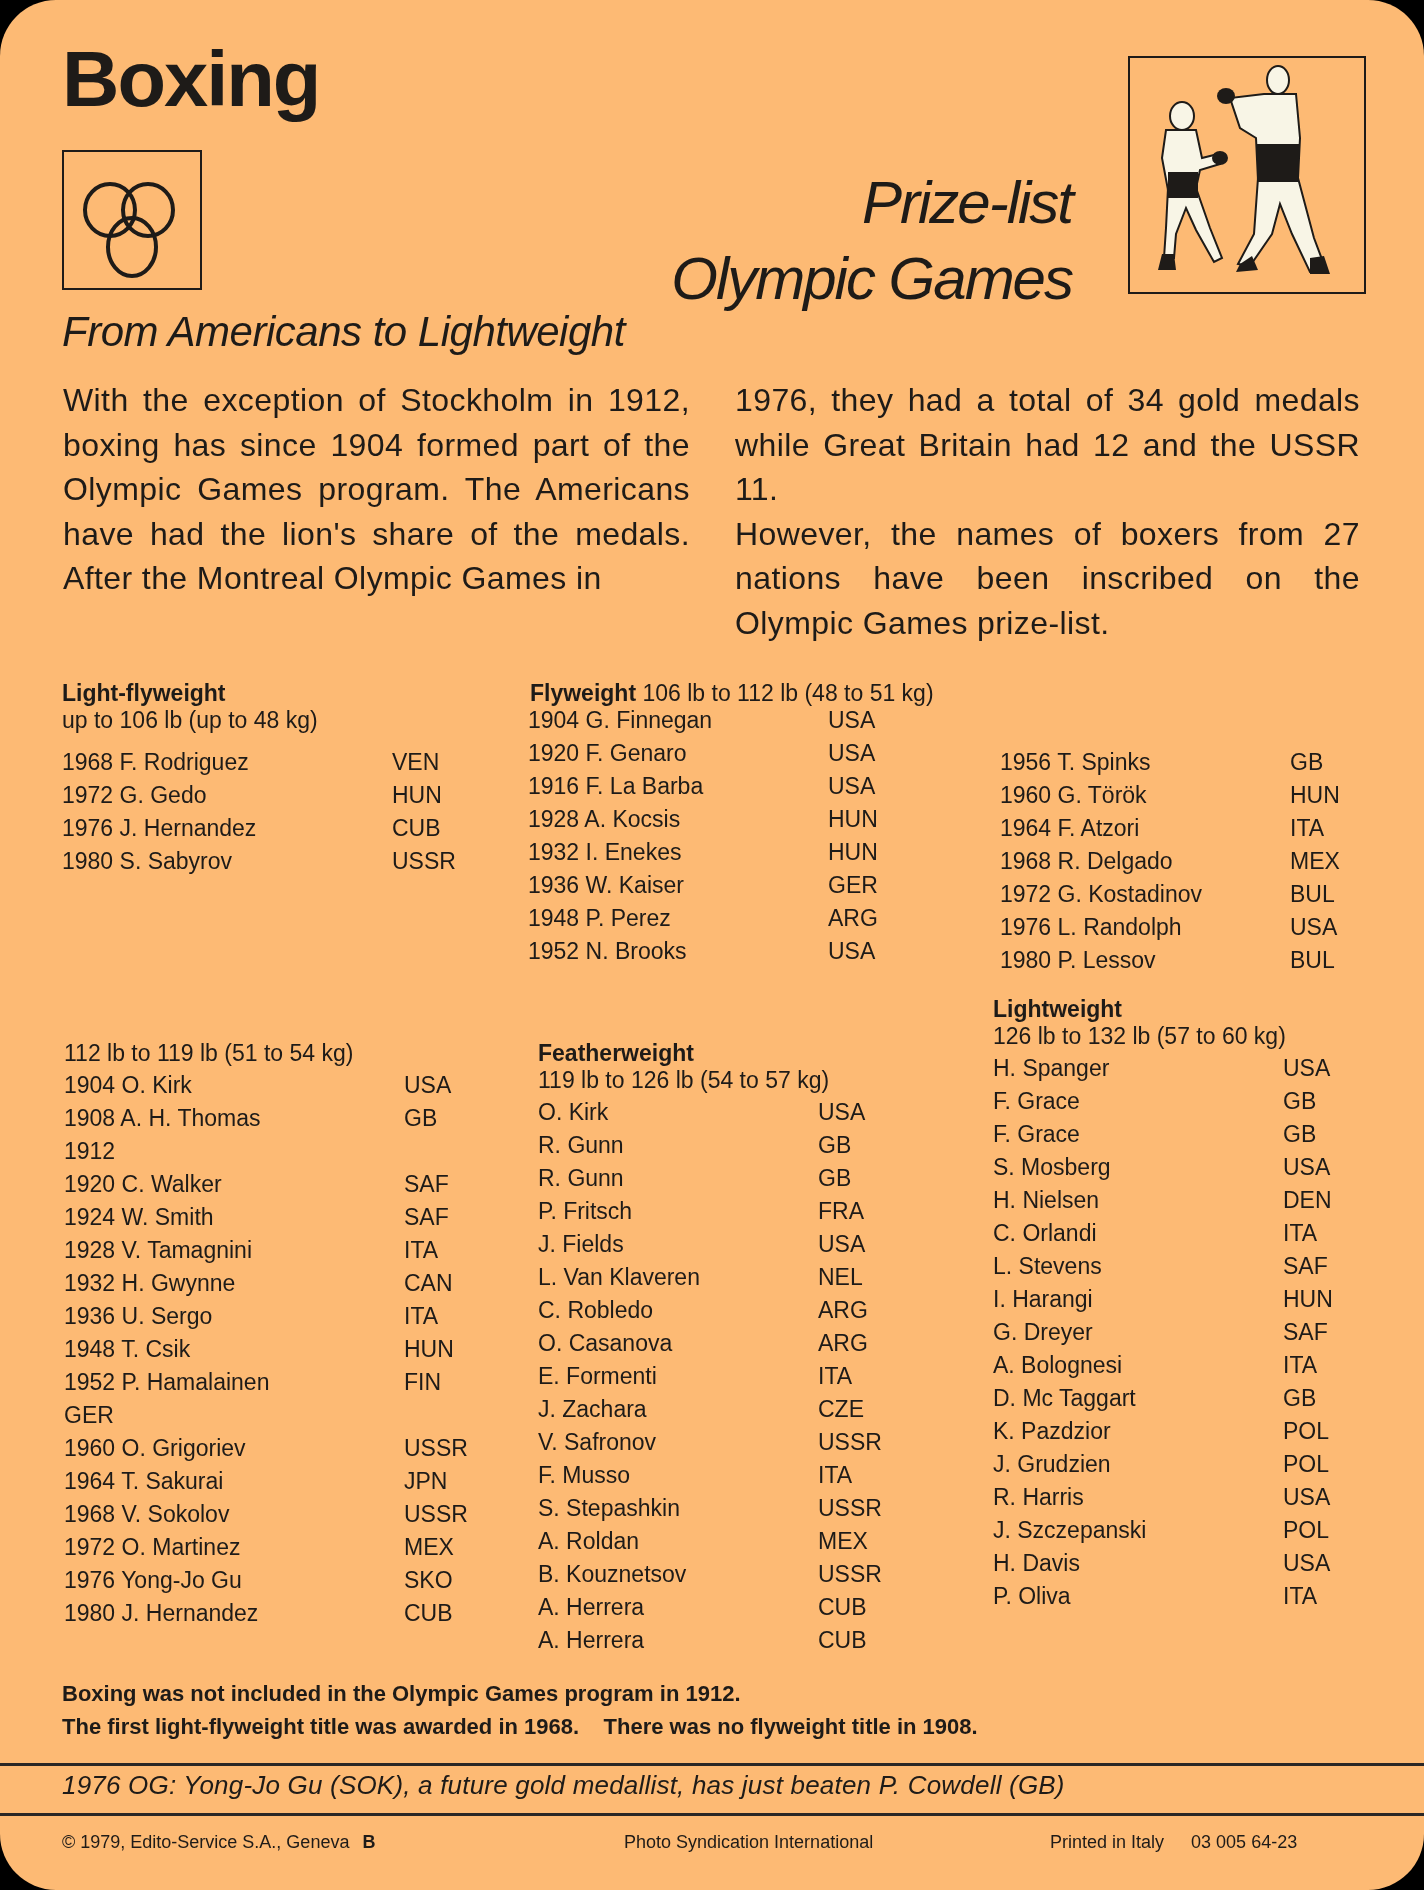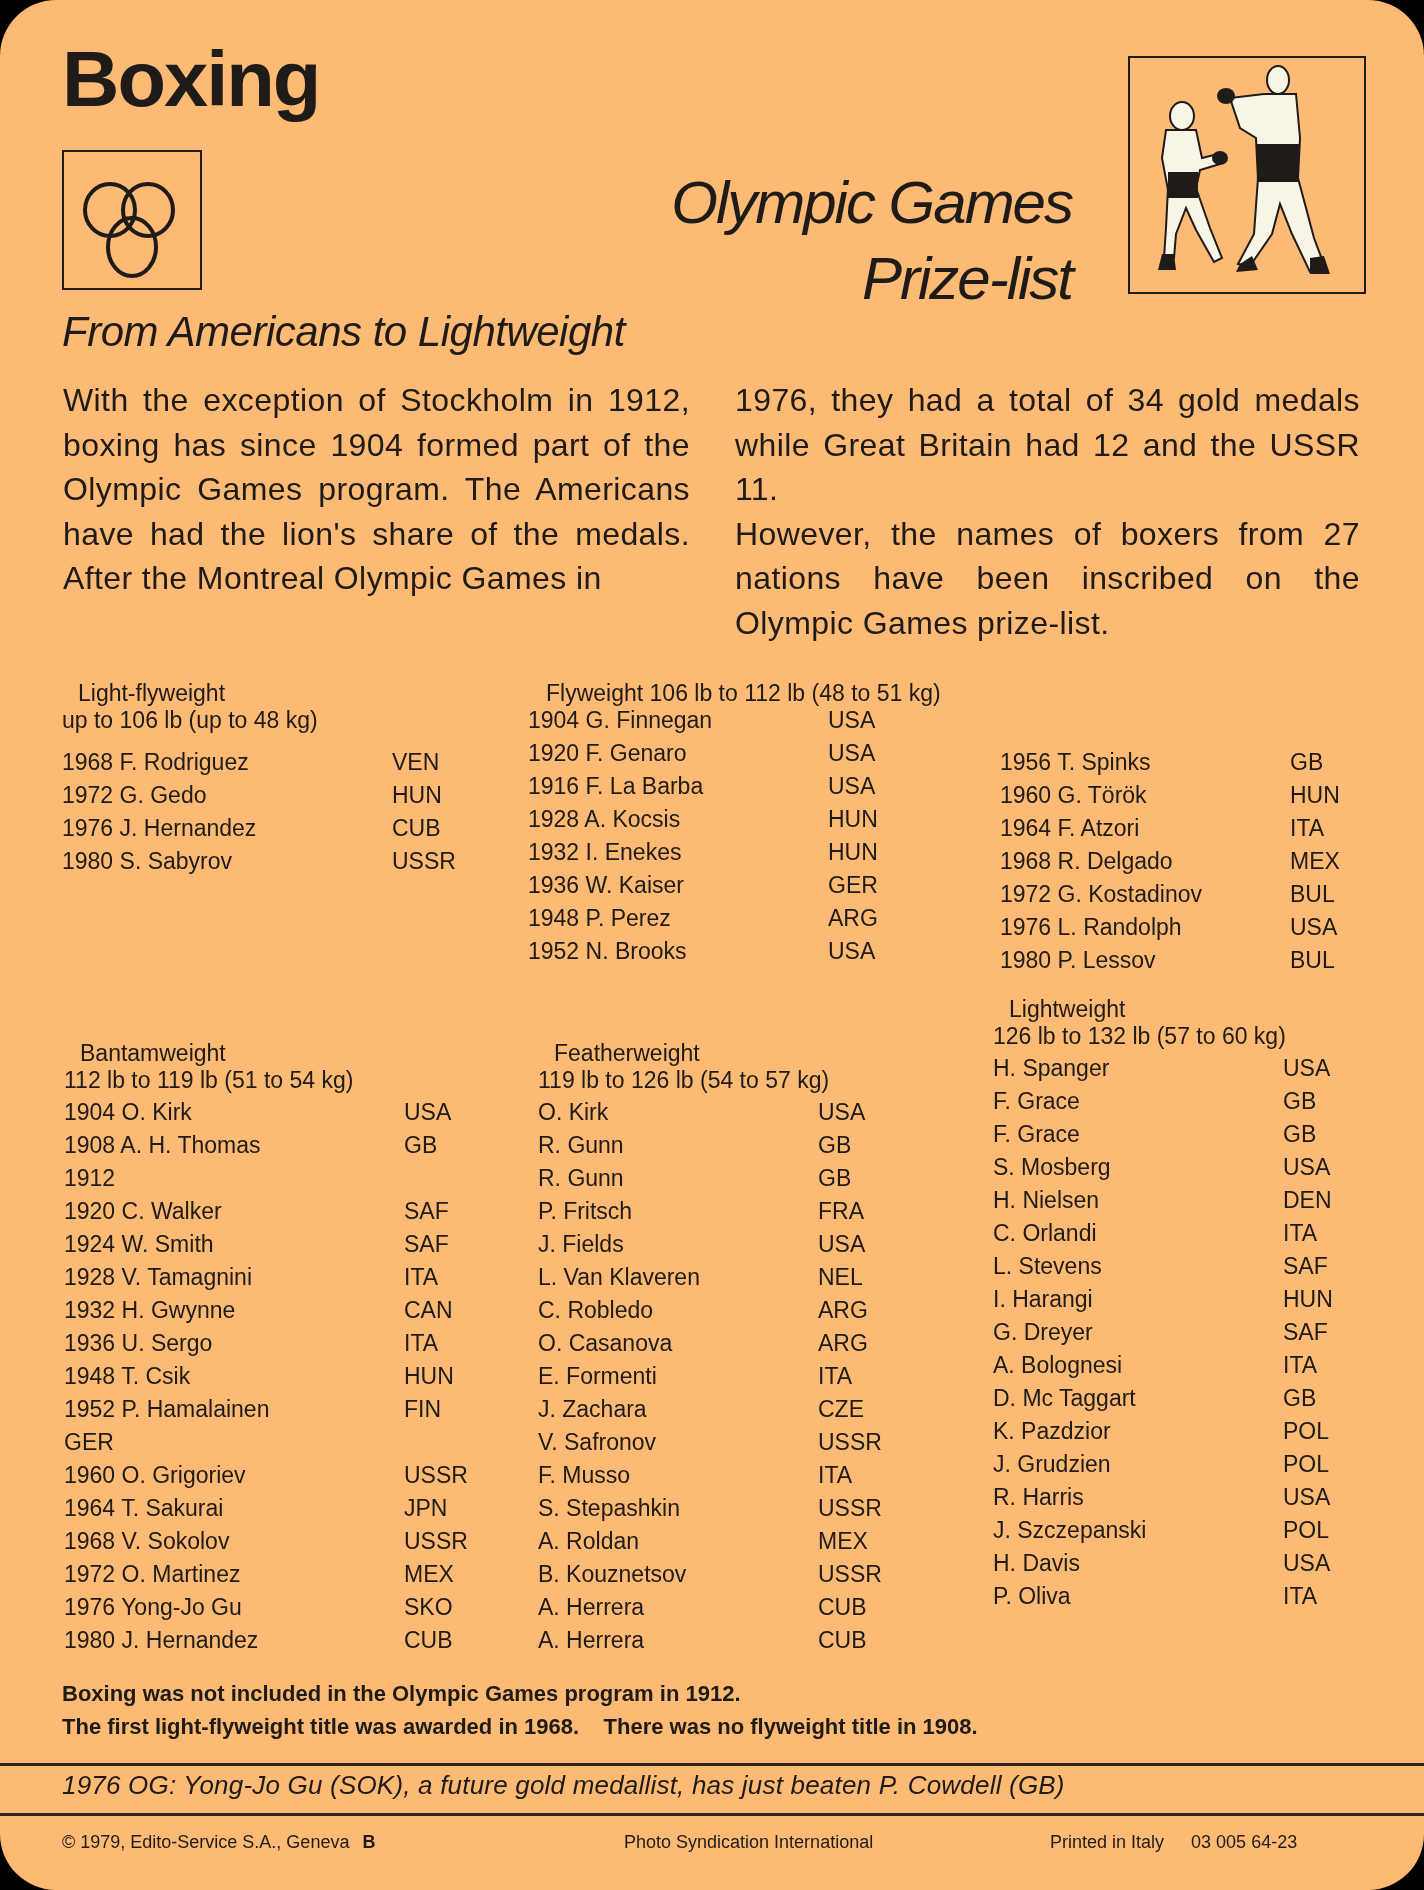--- a/index.html
+++ b/index.html
@@ -13,21 +13,21 @@
   .logo-box { position: absolute; left: 62px; top: 150px; width: 140px; height: 140px; border: 2px solid #1e1b18; box-sizing: border-box; }
   .logo-box svg { position: absolute; left: 0; top: 0; }
   .headline { position: absolute; right: 352px; top: 165px; text-align: right; font-style: italic; font-size: 60px; line-height: 76px; letter-spacing: -2px; }
   .boxer-box { position: absolute; left: 1128px; top: 56px; width: 238px; height: 238px; border: 2px solid #1e1b18; box-sizing: border-box; }
   .subhead { position: absolute; left: 62px; top: 308px; font-style: italic; font-size: 42px; letter-spacing: -0.5px; }
   .intro { position: absolute; top: 378px; font-size: 32px; line-height: 44.5px; text-align: justify; text-align-last: left; letter-spacing: 0.4px; }
   .intro.left { left: 63px; width: 627px; }
   .intro.right { left: 735px; width: 625px; }
   .intro p { margin: 0; }
   .section { position: absolute; font-size: 23px; }
-  .sec-head { font-weight: normal; margin-left: 16px; }
+  .sec-head { font-weight: bold; }
   .sec-range { font-weight: normal; }
   .row { display: flex; height: 33px; line-height: 33px; }
   .row .nm { flex: 1; white-space: nowrap; }
   .row .ct { width: 80px; white-space: nowrap; }
   .notes { position: absolute; left: 62px; top: 1677px; font-size: 22px; line-height: 33px; font-weight: bold; }
   .rule { position: absolute; left: 0; right: 0; height: 3px; background: #2a2725; }
   .caption { position: absolute; left: 62px; top: 1770px; font-style: italic; font-size: 26px; letter-spacing: 0.2px; }
   .footer { position: absolute; top: 1832px; font-size: 18px; }
 </style>
 </head>
@@ -41,22 +41,22 @@
     <svg width="136" height="136" viewBox="0 0 136 136">
       <g fill="none" stroke="#1e1b18" stroke-width="4">
         <ellipse cx="46" cy="58" rx="25" ry="26"></ellipse>
         <ellipse cx="84" cy="58" rx="25" ry="26"></ellipse>
         <ellipse cx="68" cy="95" rx="24" ry="29"></ellipse>
       </g>
     </svg>
   </div>
 
   <div class="headline">
+    <div>Prize-list</div>
     <div>Olympic Games</div>
-    <div>Prize-list</div>
   </div>
 
   <div class="boxer-box">
     <svg width="234" height="234" viewBox="0 0 234 234">
       <g stroke="#1e1b18" stroke-width="2" fill="#f8f5e6">
 
         <ellipse cx="148" cy="22" rx="11" ry="14"></ellipse>
         <path d="M134 36 L166 36 L170 80 L168 120 L128 122 L126 80 L110 70 L100 40 Z"></path>
         <path d="M128 120 L168 120 L184 180 L196 212 L180 214 L162 176 L150 146 L142 176 L120 208 L108 206 L124 176 Z"></path>
       </g>
@@ -178,21 +178,20 @@
           <span class="ct">USA</span>
         </div>
         <div class="row">
           <span class="nm">1980 P. Lessov</span>
           <span class="ct">BUL</span>
         </div>
       </div>
   </div>
 
   <div class="section" style="left:64px; top:1040px; width:420px;">
-    <div class="sec-head">Bantamweight</div>
     <div class="sec-range" style="margin-bottom:2px;">112 lb to 119 lb (51 to 54 kg)</div>
     <div class="rows">
         <div class="row">
           <span class="nm">1904 O. Kirk</span>
           <span class="ct">USA</span>
         </div>
         <div class="row">
           <span class="nm">1908 A. H. Thomas</span>
           <span class="ct">GB</span>
         </div>

